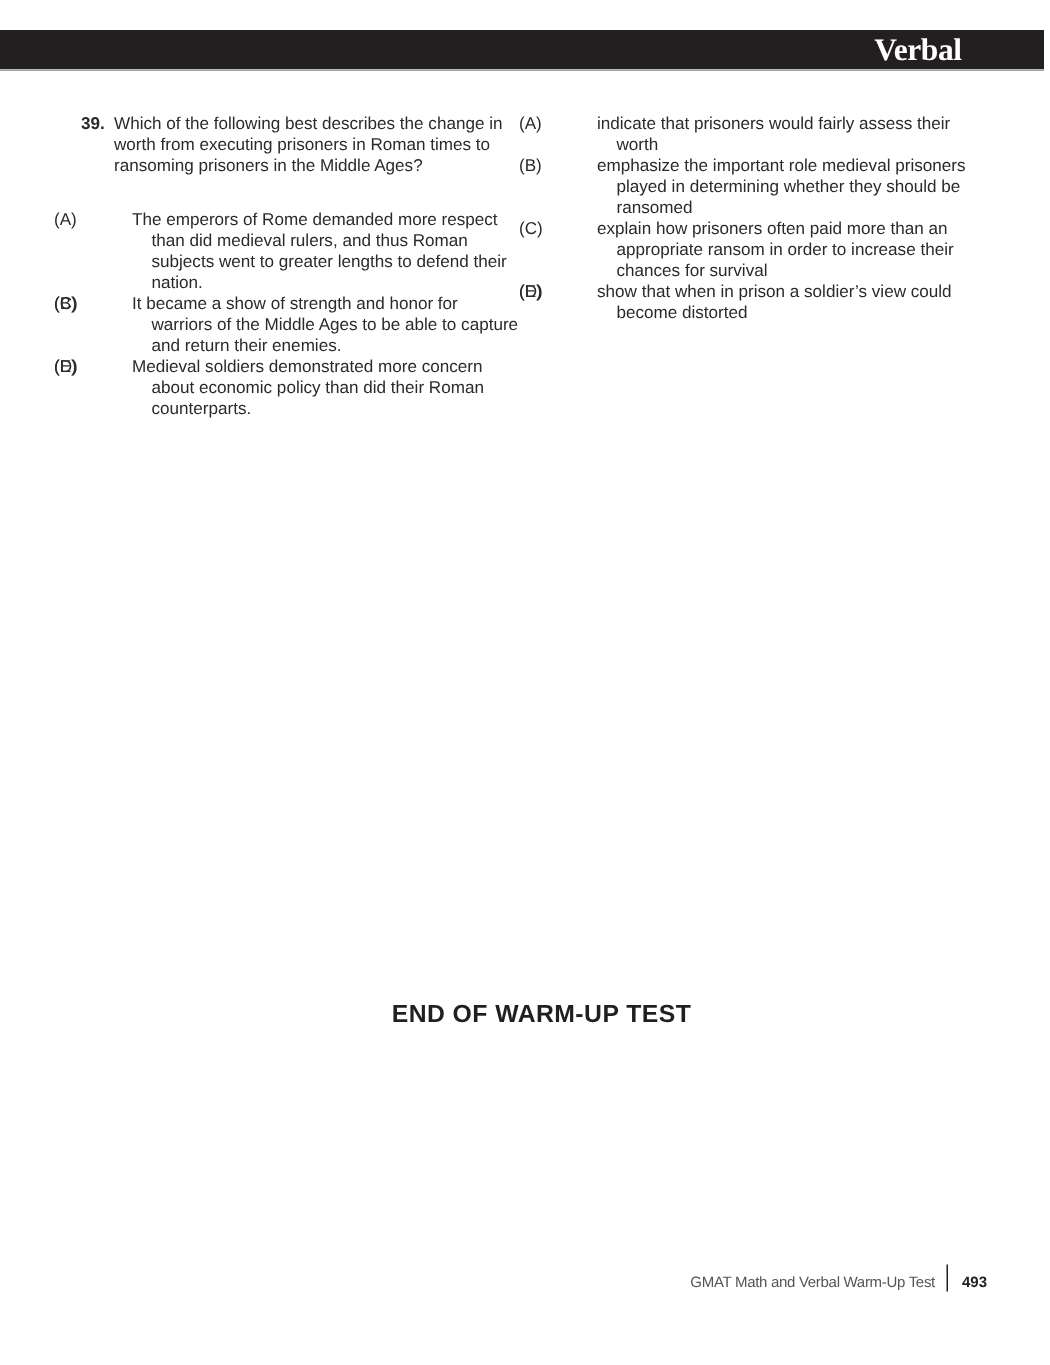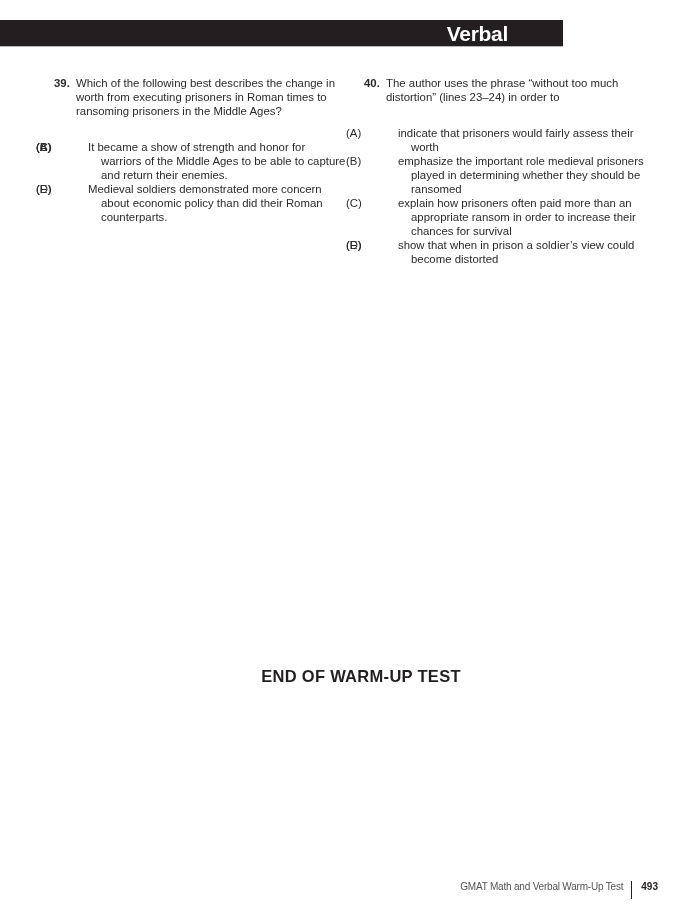--- a/index.html
+++ b/index.html
@@ -12,24 +12,25 @@
       height: 910px;
       position: relative;
       overflow: hidden;
       font-family: "Liberation Sans", "DejaVu Sans", sans-serif;
       color: #231f20;
     }
     .header-bar {
       position: absolute;
       left: 0;
       top: 20px;
-      width: 563px;
+      width: 696px;
       height: 26px;
       background: #231f20;
       border-bottom: 1px solid #b8b8b8;
+      font-family: Liberation Serif, serif;
     }
     .header-title {
       position: absolute;
       right: 55px;
       top: 0;
       height: 26px;
       line-height: 27px;
       color: #ffffff;
       font-weight: bold;
       font-size: 21px;
@@ -75,25 +76,25 @@
       width: 722px;
       top: 667px;
       text-align: center;
       font-weight: bold;
       font-size: 16.5px;
       letter-spacing: 0.3px;
       color: #231f20;
     }
     .footer {
       position: absolute;
-      top: 881px;
+      top: 845px;
       right: 42px;
       height: 16px;
       display: flex;
-      align-items: flex-start;
+      align-items: flex-end;
       font-size: 10px;
       color: #555555;
     }
     .footer-text {
       letter-spacing: -0.2px;
     }
     .footer-divider {
       display: inline-block;
       width: 1px;
       height: 18px;
@@ -114,43 +115,40 @@
 </div>
 
 <div class="column col-left">
   <div class="question">
     <span class="q-num">39.</span>
     <div>Which of the following best describes the change in worth from executing prisoners in Roman times to ransoming prisoners in the Middle Ages?</div>
   </div>
   <div class="choices">
     <div class="choice">
       <span class="choice-letter">(A)</span>
+      <span>The emperors of Rome demanded more respect than did medieval rulers, and thus Roman subjects went to greater lengths to defend their nation.</span>
     </div>
     <div class="choice">
       <span class="choice-letter">(B)</span>
     </div>
     <div class="choice">
       <span class="choice-letter">(C)</span>
       <span>It became a show of strength and honor for warriors of the Middle Ages to be able to capture and return their enemies.</span>
     </div>
     <div class="choice">
       <span class="choice-letter">(D)</span>
     </div>
     <div class="choice">
       <span class="choice-letter">(E)</span>
       <span>Medieval soldiers demonstrated more concern about economic policy than did their Roman counterparts.</span>
     </div>
   </div>
 </div>
 
 <div class="column col-right">
-  <div class="question">
-    <span class="q-num">40.</span>
-    <div>The author uses the phrase “without too much distortion” (lines 23–24) in order to</div>
-  </div>
   <div class="choices">
     <div class="choice">
       <span class="choice-letter">(A)</span>
       <span>indicate that prisoners would fairly assess their worth</span>
     </div>
     <div class="choice">
       <span class="choice-letter">(B)</span>
       <span>emphasize the important role medieval prisoners played in determining whether they should be ransomed</span>
     </div>
     <div class="choice">

